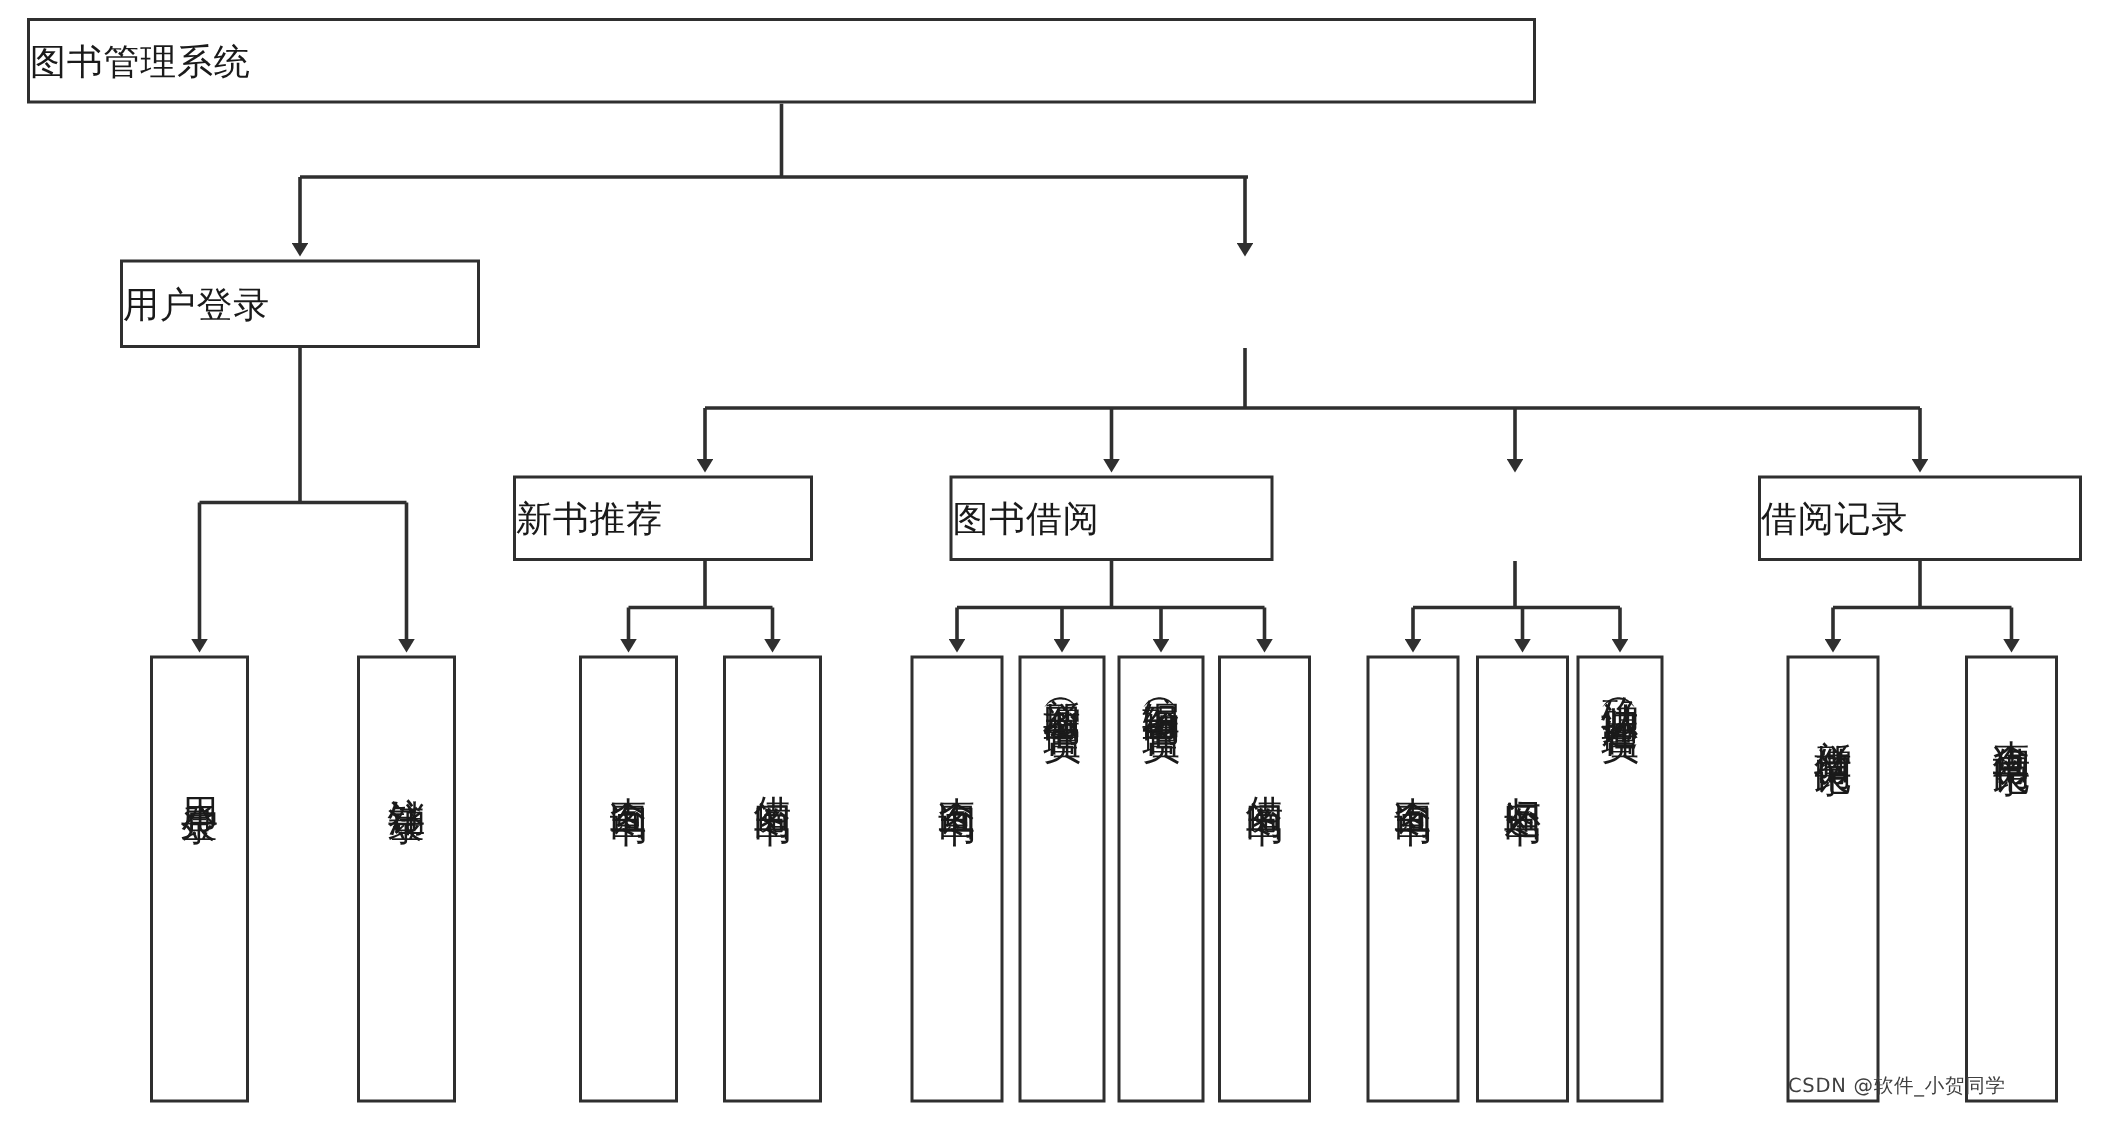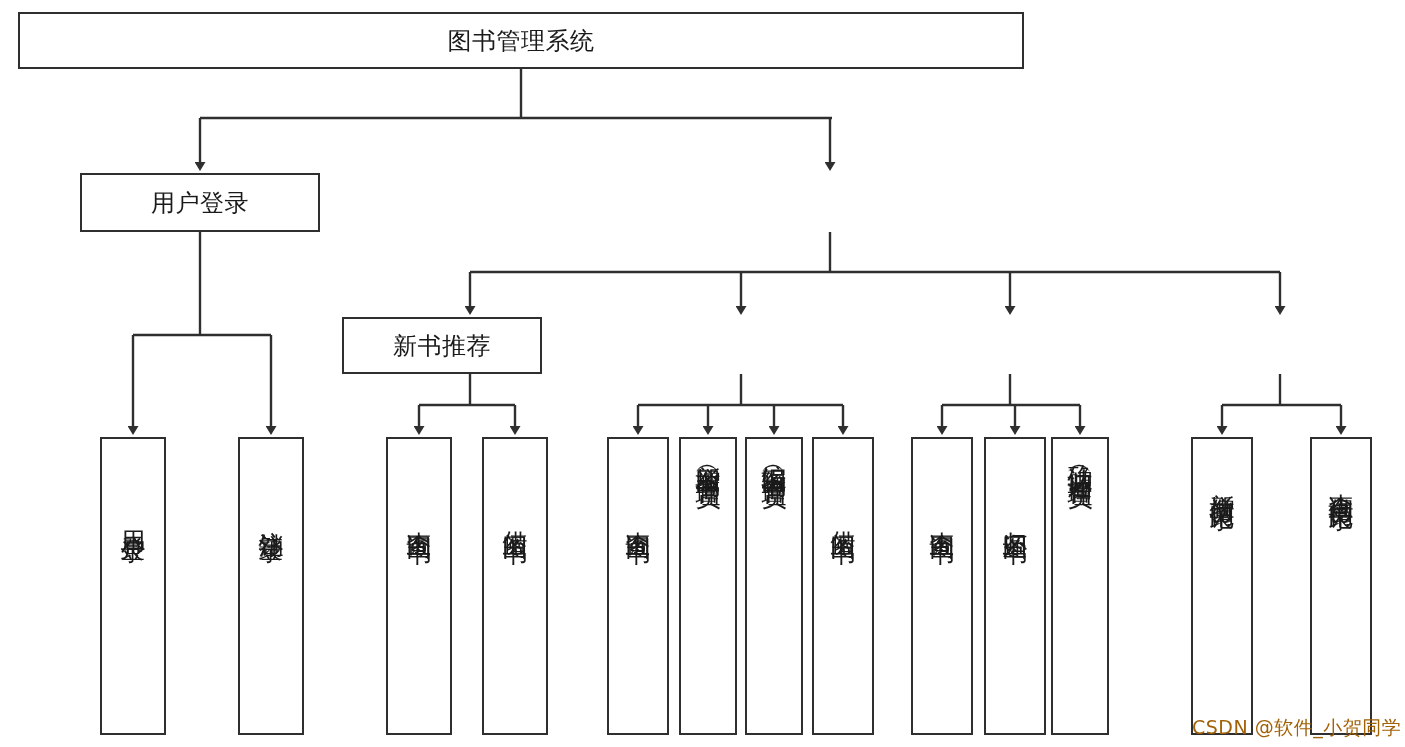--- a/index.html
+++ b/index.html
@@ -25,21 +25,21 @@
     height: 747px;
     pointer-events: none;
   }
   .node {
     position: absolute;
     box-sizing: border-box;
     border: 2px solid #2f2f2f;
     background: #ffffff;
     display: flex;
     align-items: center;
-    justify-content: center;
+    justify-content: flex-start;
     color: #1a1a1a;
   }
   .node .lbl {
     display: block;
     line-height: 1.0;
     text-align: center;
     letter-spacing: 0.5px;
   }
   
   .node.h .lbl {
@@ -55,22 +55,22 @@
   .node.v .lbl {
     writing-mode: vertical-rl;
     text-orientation: upright;
     font-size: 25px;
     letter-spacing: 3px;
     line-height: 1.0;
     white-space: nowrap;
   }
   .watermark {
     position: absolute;
-    font-size: 19px;
-    color: #a16207;
+    font-size: 13px;
+    color: #404040;
     white-space: nowrap;
     letter-spacing: 0.5px;
   }
 </style>
 </head>
 <body>
 
 <div id="canvas">
 
   <svg class="edges" viewBox="0 0 1405 747">
@@ -127,20 +127,26 @@
     <span class="lbl">图书管理系统</span>
   </div>
 
   <div class="node h" style="left:80px; top:173px; width:240px; height:59px;">
     <span class="lbl">用户登录</span>
   </div>
 
   <div class="node h" style="left:342px; top:317px; width:200px; height:57px;">
     <span class="lbl">新书推荐</span>
   </div>
+  <div class="node h" style="left:633px; top:317px; width:216px; height:57px;">
+    <span class="lbl">图书借阅</span>
+  </div>
+  <div class="node h" style="left:1172px; top:317px; width:216px; height:57px;">
+    <span class="lbl">借阅记录</span>
+  </div>
 
   <div class="node v" style="left:100px; top:437px; width:66px; height:298px; padding-top:72px;">
     <span class="lbl">用户登录</span>
   </div>
   <div class="node v" style="left:238px; top:437px; width:66px; height:298px; padding-top:72px;">
     <span class="lbl">注销登录</span>
   </div>
 
   <div class="node v" style="left:386px; top:437px; width:66px; height:298px; padding-top:72px;">
     <span class="lbl">查询图书</span>

